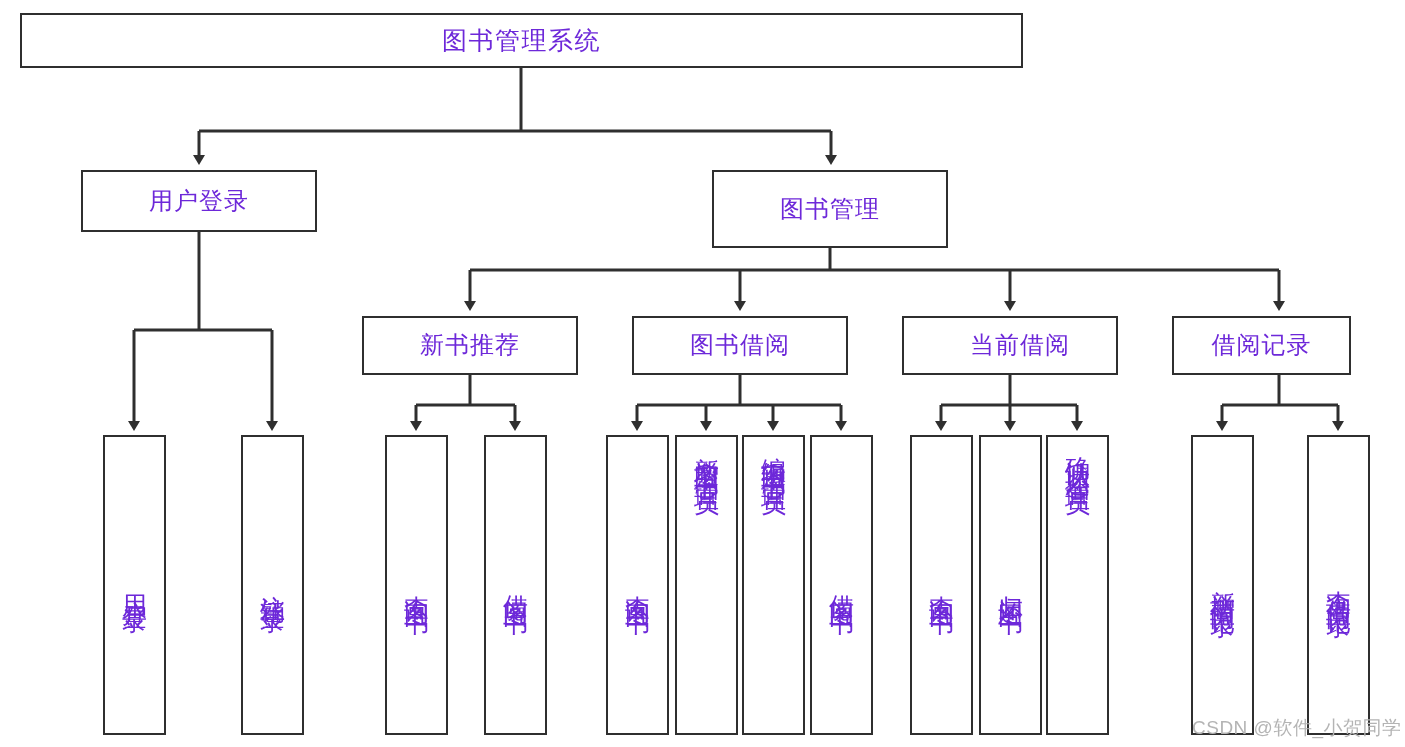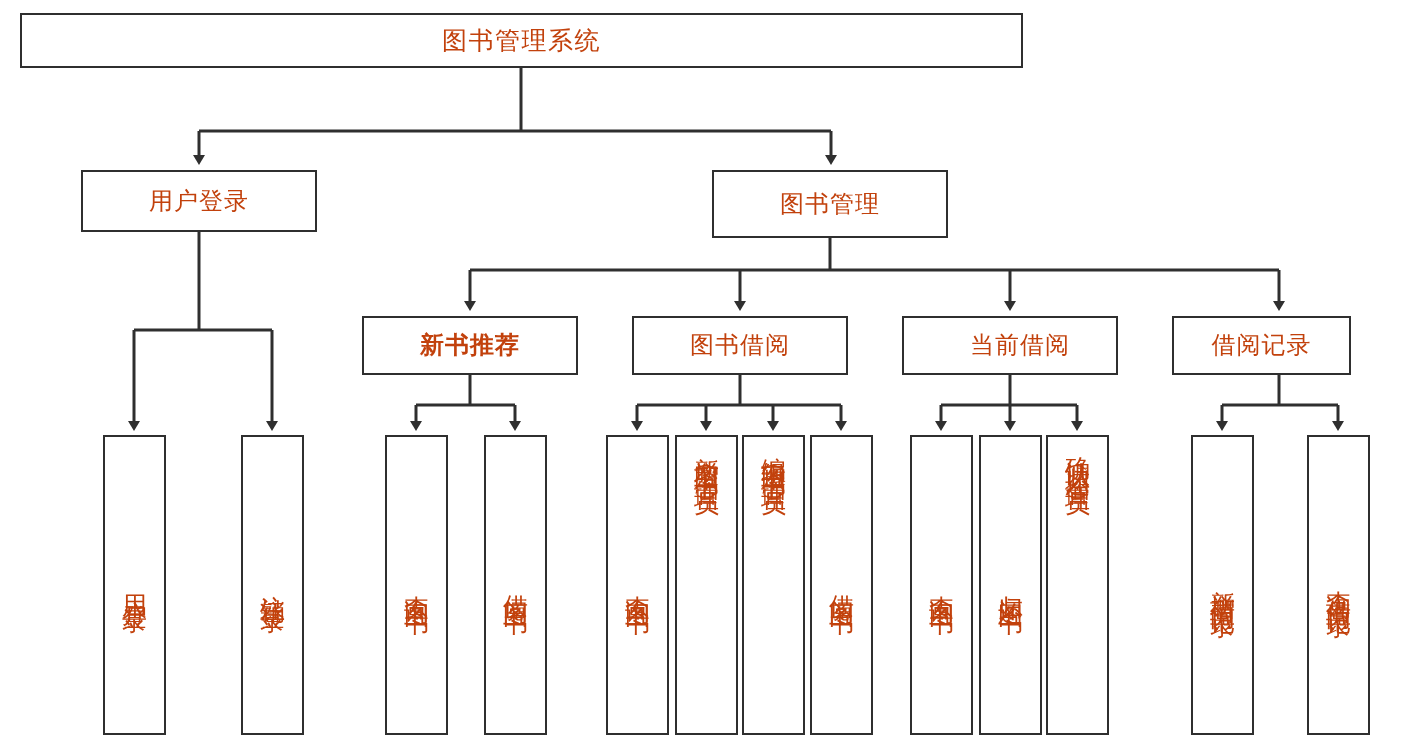--- a/index.html
+++ b/index.html
@@ -32,21 +32,21 @@
     background: #ffffff;
     display: flex;
     align-items: center;
     justify-content: center;
     color: #1a1a1a;
   }
   .node-label {
     display: block;
     text-align: left;
     line-height: 1.18;
-    color: #c2410c;
+    color: #6d28d9;
   }
   
   .node.h .node-label {
     font-size: 25px;
     letter-spacing: 1px;
   }
   .node.root .node-label {
     font-size: 25px;
     letter-spacing: 1.5px;
   }
@@ -134,25 +134,25 @@
     </g>
   </svg>
 
   <div class="node h root" style="left:20px; top:13px; width:1003px; height:55px;">
     <span class="node-label">图书管理系统</span>
   </div>
 
   <div class="node h mid" style="left:81px; top:170px; width:236px; height:62px;">
     <span class="node-label">用户登录</span>
   </div>
-  <div class="node h mid" style="left:712px; top:170px; width:236px; height:68px;">
+  <div class="node h mid" style="left:712px; top:170px; width:236px; height:78px;">
     <span class="node-label">图书管理</span>
   </div>
 
-  <div class="node h mid" style="left:362px; top:316px; width:216px; height:59px;font-weight:bold;">
+  <div class="node h mid" style="left:362px; top:316px; width:216px; height:59px;">
     <span class="node-label">新书推荐</span>
   </div>
   <div class="node h mid" style="left:632px; top:316px; width:216px; height:59px;">
     <span class="node-label">图书借阅</span>
   </div>
   <div class="node h mid" style="left:902px; top:316px; width:216px; height:59px;padding-left:20px;">
     <span class="node-label">当前借阅</span>
   </div>
   <div class="node h mid" style="left:1172px; top:316px; width:179px; height:59px;">
     <span class="node-label">借阅记录</span>
@@ -195,14 +195,17 @@
     <span class="node-label">确认归还（管理员）</span>
   </div>
 
   <div class="node v center" style="left:1191px; top:435px; width:63px; height:300px;">
     <span class="node-label">新增借阅记录</span>
   </div>
   <div class="node v center" style="left:1307px; top:435px; width:63px; height:300px;">
     <span class="node-label">查询借阅记录</span>
   </div>
 
+  <div class="watermark" style="left:1192px; top:715px;">
+    <span>CSDN @软件_小贺同学</span>
+  </div>
 
 </div>
 
 </body></html>

